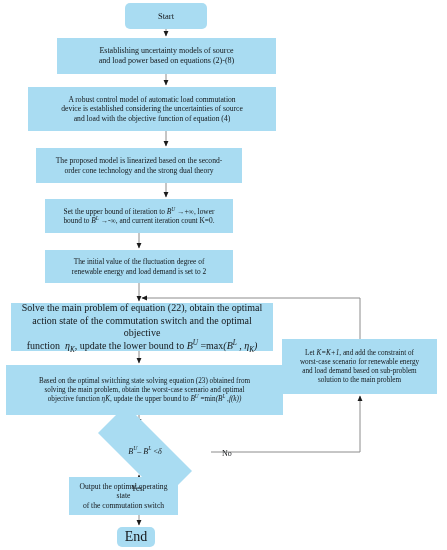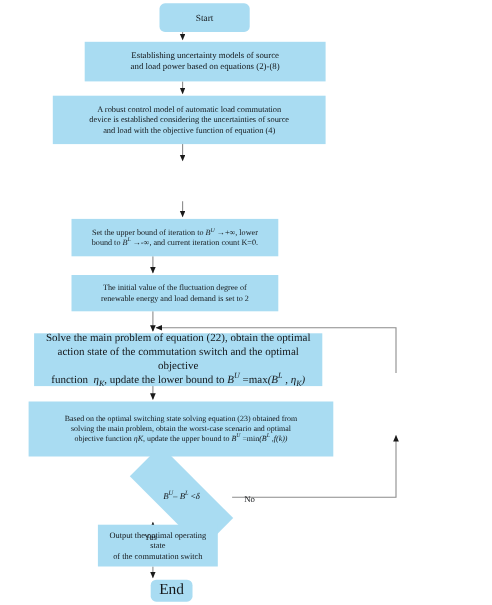--- a/index.html
+++ b/index.html
@@ -28,21 +28,20 @@
     position: absolute;
     background: #a9dcf2;
     color: #14171a;
     display: flex;
     align-items: center;
     justify-content: flex-end;
     text-align: center;
     box-sizing: border-box;
     line-height: 1.25;
     z-index: 2;
-    margin-left: 20px;
   }
   .node .txt {
     display: block;
     width: 100%;
     padding: 0 4px;
     box-sizing: border-box;
     white-space: pre-line;
   }
   .terminal {
     border-radius: 5px;
@@ -111,20 +110,24 @@
     <span class="txt">Establishing uncertainty models of source
 and load power based on equations (2)-(8)</span>
   </div>
 
   <div class="node" style="left:28px;top:87px;width:248px;height:44px;font-size:7.6px;">
     <span class="txt">A robust control model of automatic load commutation
 device is established considering the uncertainties of source
 and load with the objective function of equation (4)</span>
   </div>
 
+  <div class="node" style="left:36px;top:148px;width:206px;height:35px;font-size:7.6px;">
+    <span class="txt">The proposed model is linearized based on the second-
+order cone technology and the strong dual theory</span>
+  </div>
 
   <div class="node" style="left:45px;top:199px;width:188px;height:34px;font-size:7.4px;">
     <span class="txt">Set the upper bound of iteration to <i>B</i><sup><i>U</i></sup> →+∞, lower<br>bound to <i>B</i><sup><i>L</i></sup> →-∞, and current iteration count K=0.</span>
   </div>
 
   <div class="node" style="left:45px;top:250px;width:188px;height:33px;font-size:7.4px;">
     <span class="txt">The initial value of the fluctuation degree of
 renewable energy and load demand is set to 2</span>
   </div>
 
@@ -143,18 +146,21 @@
 
   <div class="node" style="left:69px;top:477px;width:109px;height:38px;font-size:7.6px;">
     <span class="txt">Output the optimal operating state
 of the commutation switch</span>
   </div>
 
   <div class="node terminal" style="left:117px;top:527px;width:38px;height:20px;font-size:14px;">
     <span class="txt">End</span>
   </div>
 
+  <div class="node" style="left:282px;top:339px;width:155px;height:55px;font-size:7.2px;">
+    <span class="txt">Let <i>K=K+1</i>, and add the constraint of<br>worst-case scenario for renewable energy<br>and load demand based on sub-problem<br>solution to the main problem</span>
+  </div>
 
   <div class="edge-label" style="left:222px;top:449px;font-size:8px;">No</div>
 
   <div class="edge-label" style="left:111px;top:484px;font-size:8px;margin-left:20px;">Yes</div>
 
 </div>
 
 </body></html>

